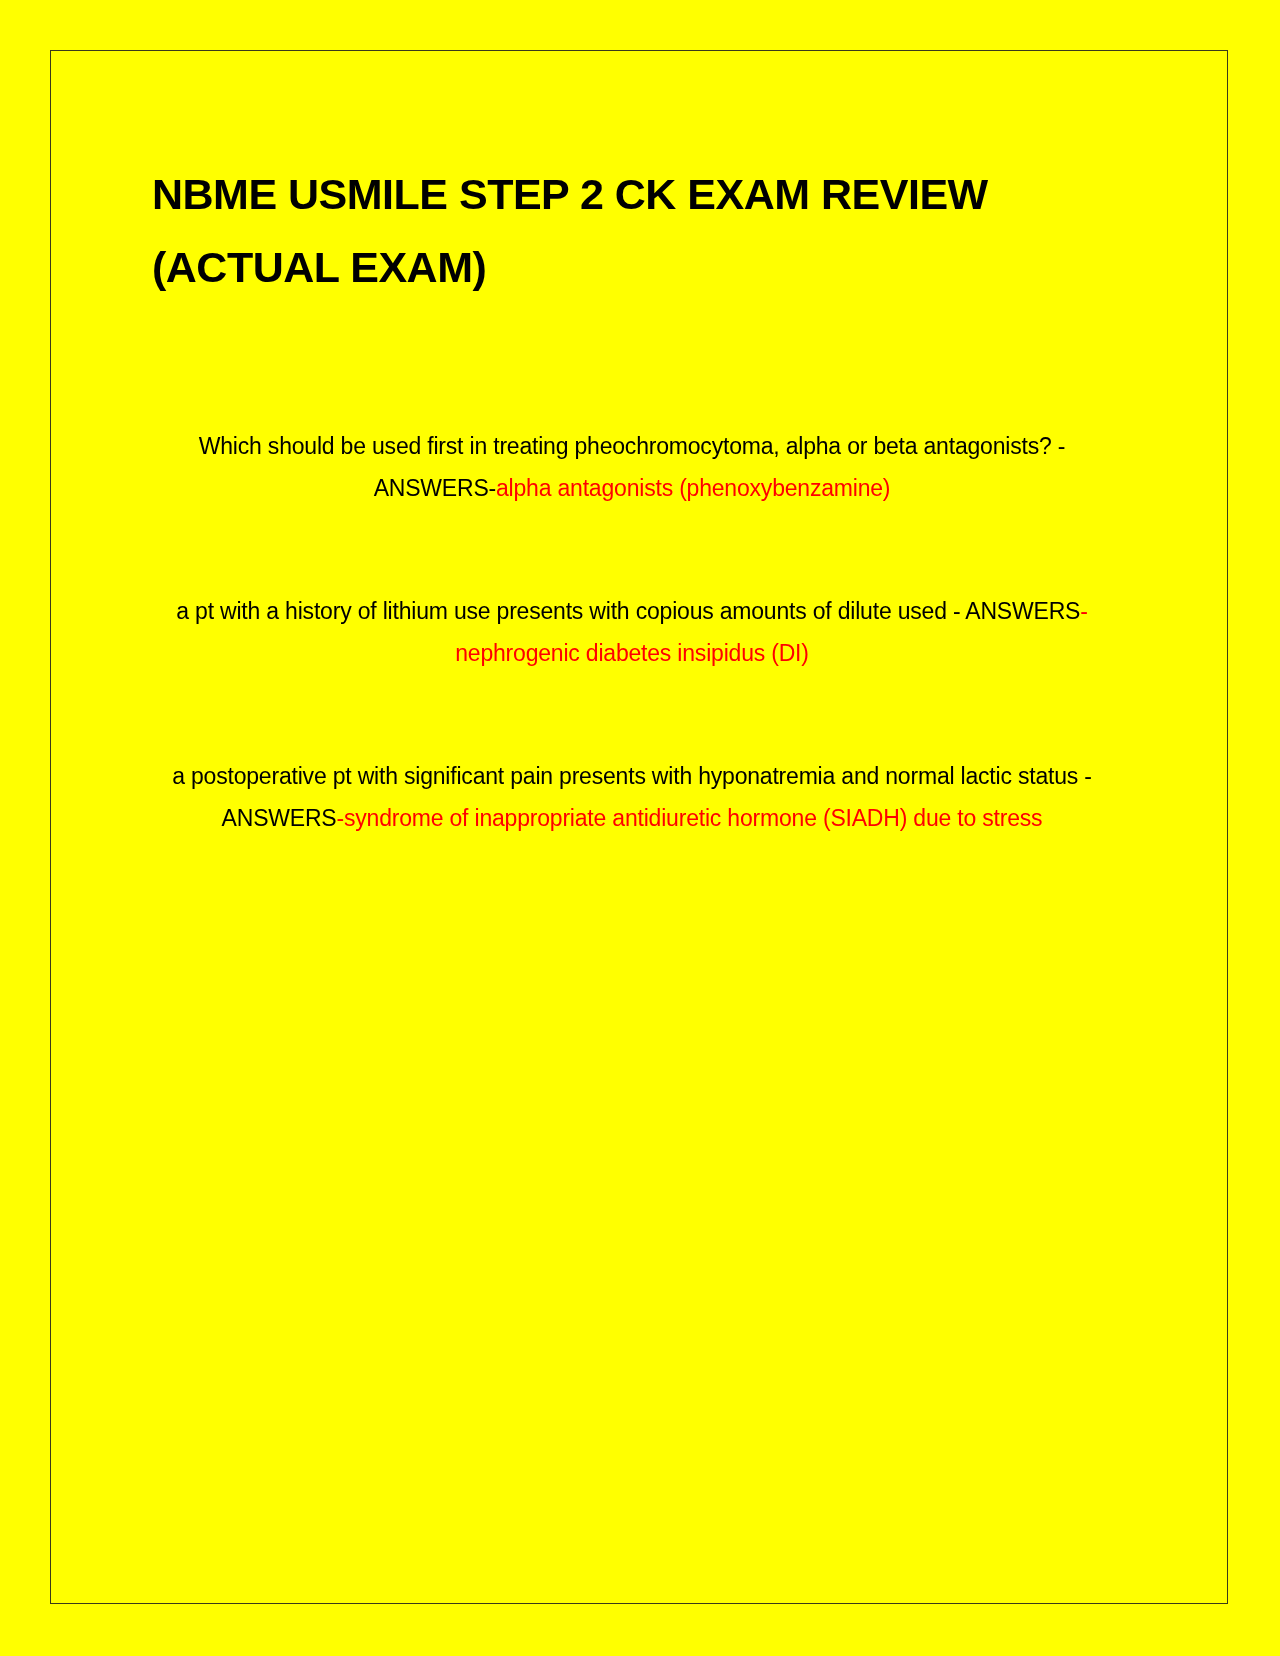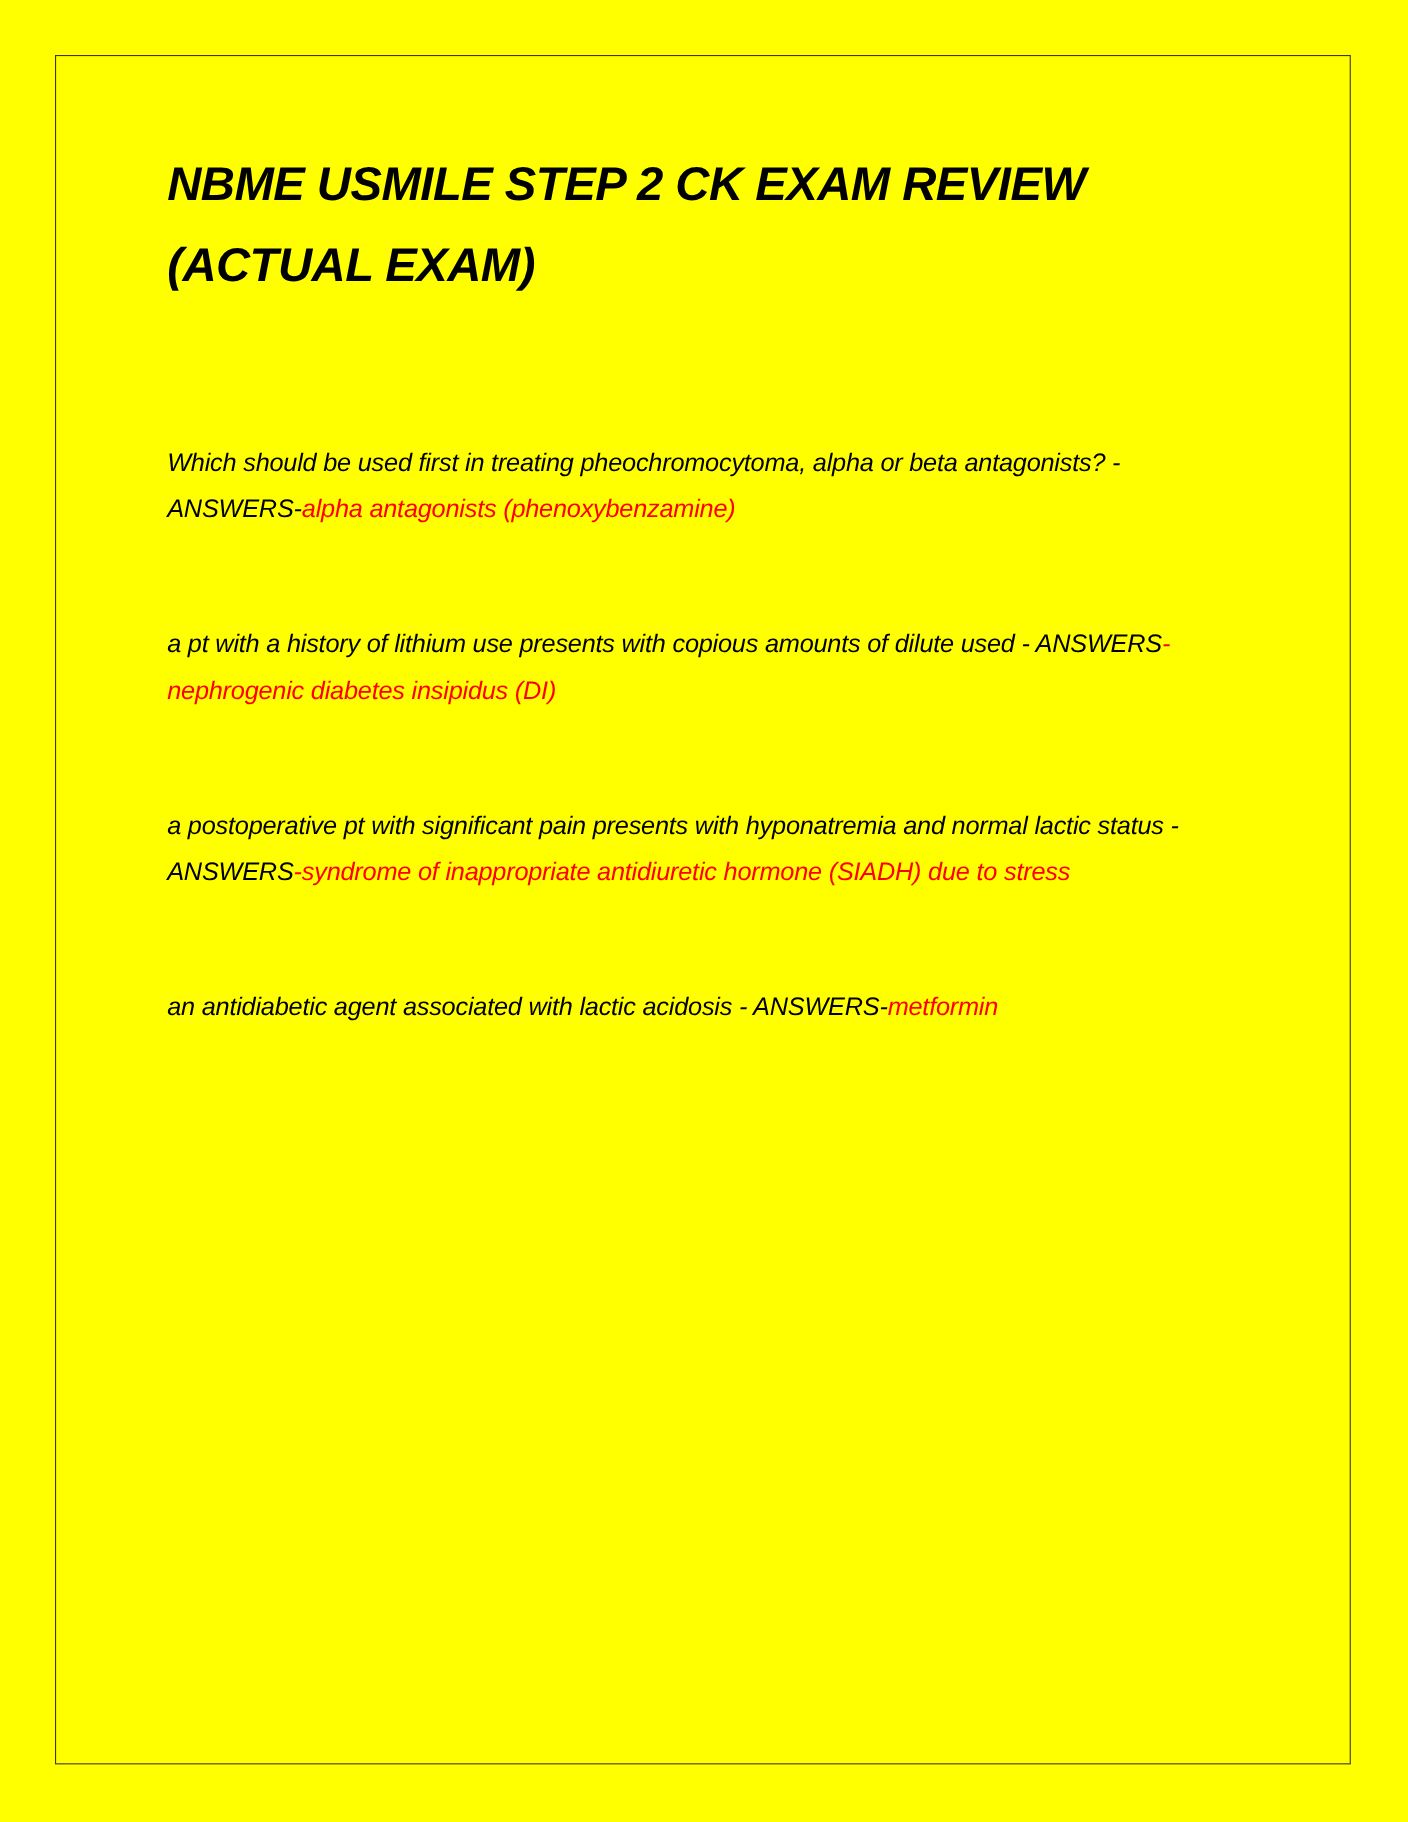--- a/index.html
+++ b/index.html
@@ -19,41 +19,41 @@
       left: 50px;
       top: 50px;
       width: 1178px;
       height: 1554px;
       border: 1.5px solid #3a3a1a;
       box-sizing: border-box;
     }
     .content {
       position: absolute;
       left: 152px;
-      top: 132px;
+      top: 158px;
       width: 960px;
-      font-style: italic;
     }
     .doc-title {
       margin: 0;
       font-weight: bold;
       font-size: 43px;
       line-height: 73px;
       color: #000000;
       letter-spacing: -0.5px;
     }
     .qa-list {
       margin-top: 122px;
     }
     .qa-item {
       font-size: 23px;
       line-height: 41.5px;
       color: #000000;
       margin: 0 0 82px 0;
       letter-spacing: -0.2px;
+      text-align: center;
     }
     .answer {
       color: #FF0000;
     }
   </style>
 </head>
 <body>
 
 <div class="page-border"></div>
 
@@ -61,15 +61,14 @@
   <h1 class="doc-title">NBME USMILE STEP 2 CK EXAM REVIEW (ACTUAL EXAM)</h1>
 
   <div class="qa-list">
     <p class="qa-item"><span>Which should be used first in treating pheochromocytoma, alpha or beta antagonists?</span><span> - ANSWERS-</span><span class="answer">alpha antagonists (phenoxybenzamine)</span></p>
 
     <p class="qa-item"><span>a pt with a history of lithium use presents with copious amounts of dilute used</span><span> - ANSWERS</span><span class="answer">-nephrogenic diabetes insipidus (DI)</span></p>
 
 
     <p class="qa-item"><span>a postoperative pt with significant pain presents with hyponatremia and normal lactic status</span><span> - ANSWERS</span><span class="answer">-syndrome of inappropriate antidiuretic hormone (SIADH) due to stress</span></p>
 
-    <p class="qa-item"><span>an antidiabetic agent associated with lactic acidosis</span><span> - ANSWERS-</span><span class="answer">metformin</span></p>
   </div>
 </div>
 
 </body></html>

